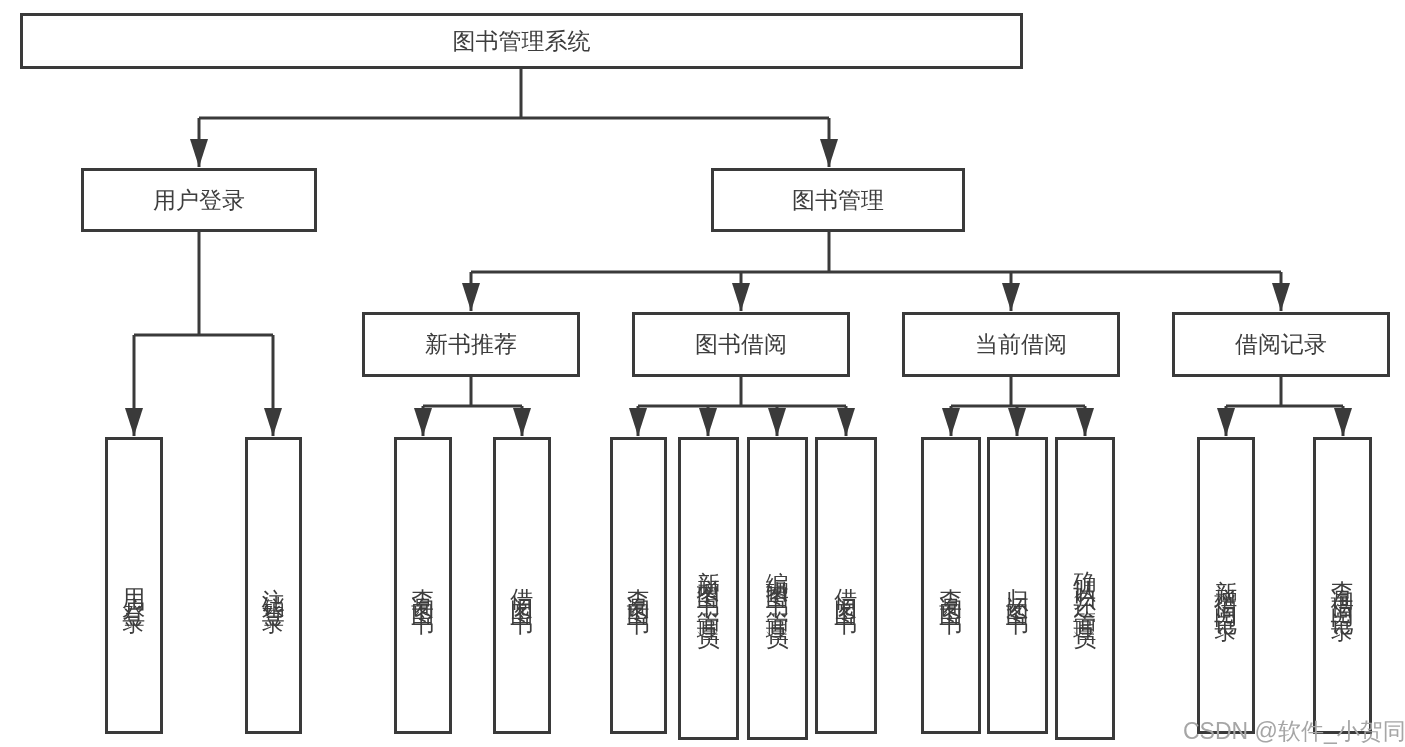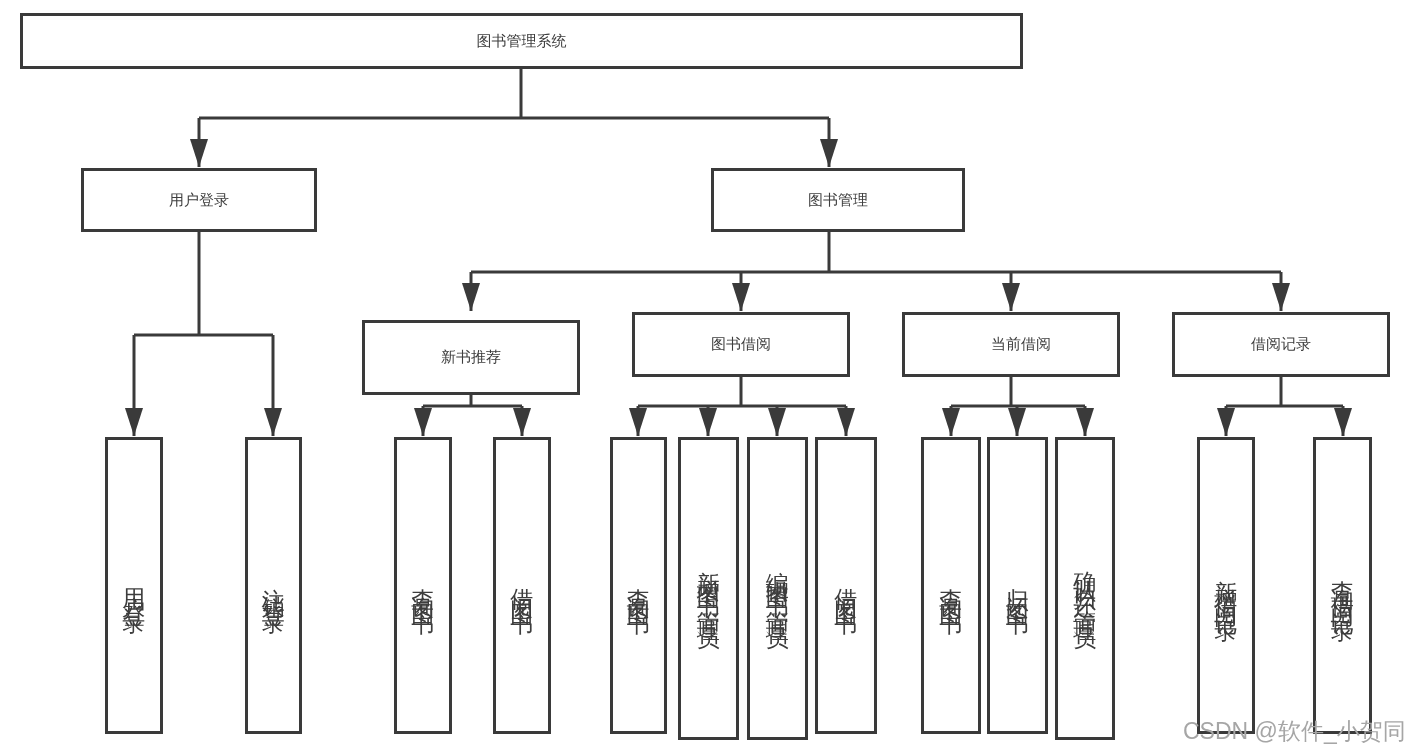--- a/index.html
+++ b/index.html
@@ -10,21 +10,21 @@
     background:#ffffff;
     font-family:"Liberation Sans","DejaVu Sans",sans-serif;
     overflow:hidden;
   }
   #wires{position:absolute;left:0;top:0;width:1405px;height:747px;}
   .hbox{
     position:absolute;
     border:3px solid #3a3a3a;
     background:#ffffff;
     display:flex;align-items:center;justify-content:center;
-    color:#3d3d3d;font-size:15px;
+    color:#3d3d3d;font-size:23px;
     white-space:nowrap;
     z-index:2;
   }
   .vbox{
     position:absolute;
     border:3px solid #3a3a3a;
     background:#ffffff;
     display:flex;align-items:center;justify-content:center;
     z-index:2;
   }
@@ -98,21 +98,21 @@
     <span>图书管理系统</span>
   </div>
 
   <div class="hbox" style="left:81px;top:168px;width:236px;height:64px;">
     <span>用户登录</span>
   </div>
   <div class="hbox" style="left:711px;top:168px;width:254px;height:64px;">
     <span>图书管理</span>
   </div>
 
-  <div class="hbox" style="left:362px;top:320px;width:218px;height:75px;">
+  <div class="hbox" style="left:362px;top:312px;width:218px;height:65px;">
     <span>新书推荐</span>
   </div>
   <div class="hbox" style="left:632px;top:312px;width:218px;height:65px;">
     <span>图书借阅</span>
   </div>
   <div class="hbox" style="left:902px;top:312px;width:218px;height:65px;padding-left:20px;">
     <span>当前借阅</span>
   </div>
   <div class="hbox" style="left:1172px;top:312px;width:218px;height:65px;">
     <span>借阅记录</span>

